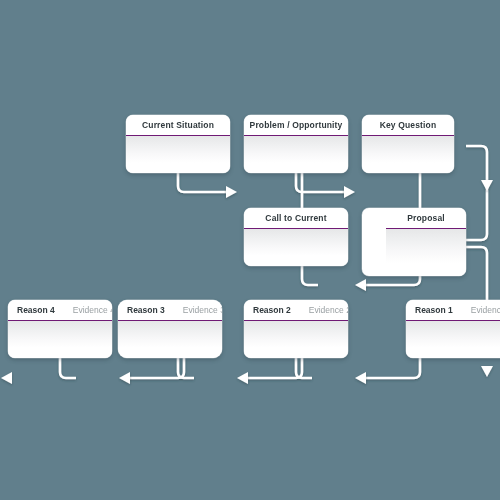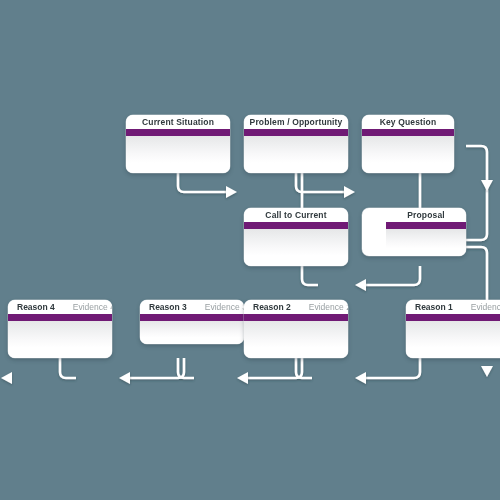--- a/index.html
+++ b/index.html
@@ -46,21 +46,21 @@
     flex-direction: column;
   }
 
   .card-header {
     height: 21px;
     flex: 0 0 21px;
     background: #ffffff;
     display: flex;
     align-items: center;
     justify-content: center;
-    border-bottom: 7px solid #701a75;
+    border-bottom: 1px solid #701a75;
   }
 
   .card-title {
     font-size: 8.5px;
     font-weight: bold;
     color: #30393d;
     letter-spacing: 0.15px;
     white-space: nowrap;
   }
 
@@ -174,36 +174,36 @@
     <div class="card-body"></div>
   </div>
 
   <div class="card" style="left:244px; top:208px; width:104px; height:58px;">
     <div class="card-header">
       <span class="card-title">Call to Current</span>
     </div>
     <div class="card-body"></div>
   </div>
 
-  <div class="card" style="left:362px; top:208px; width:104px; height:48px;padding-left:24px;">
+  <div class="card" style="left:362px; top:208px; width:104px; height:68px;padding-left:24px;">
     <div class="card-header">
       <span class="card-title">Proposal</span>
     </div>
     <div class="card-body"></div>
   </div>
 
   <div class="card" style="left:8px; top:300px; width:104px; height:58px;">
     <div class="card-header tabbed">
       <span class="tab active">Reason 4</span>
       <span class="tab inactive">Evidence 4</span>
     </div>
     <div class="card-body"></div>
   </div>
 
-  <div class="card" style="left:140px; top:300px; width:104px; height:44px;">
+  <div class="card" style="left:118px; top:300px; width:104px; height:58px;border-radius:9px;">
     <div class="card-header tabbed">
       <span class="tab active">Reason 3</span>
       <span class="tab inactive">Evidence 3</span>
     </div>
     <div class="card-body"></div>
   </div>
 
   <div class="card" style="left:244px; top:300px; width:104px; height:58px;">
     <div class="card-header tabbed">
       <span class="tab active">Reason 2</span>

